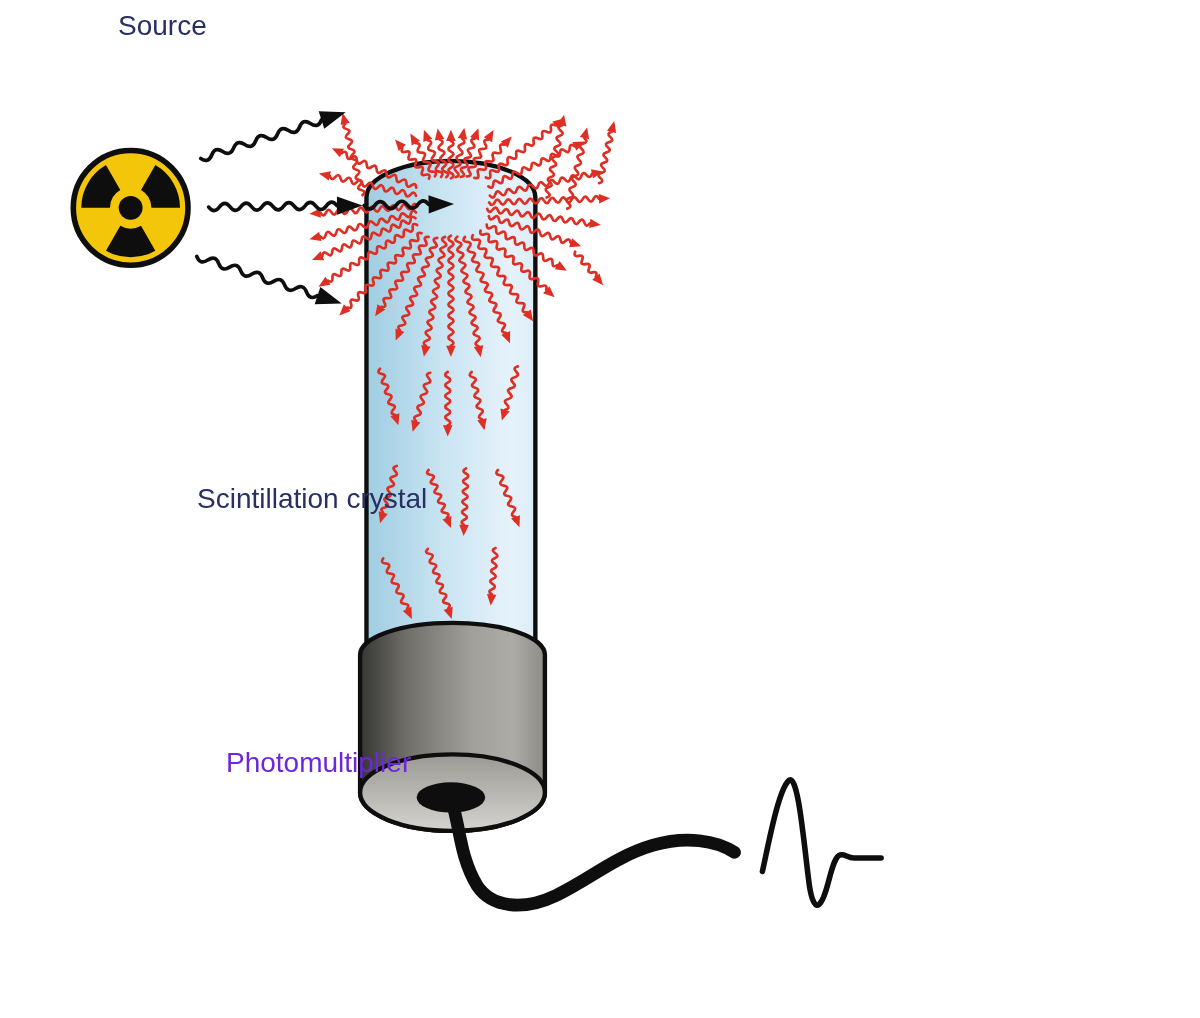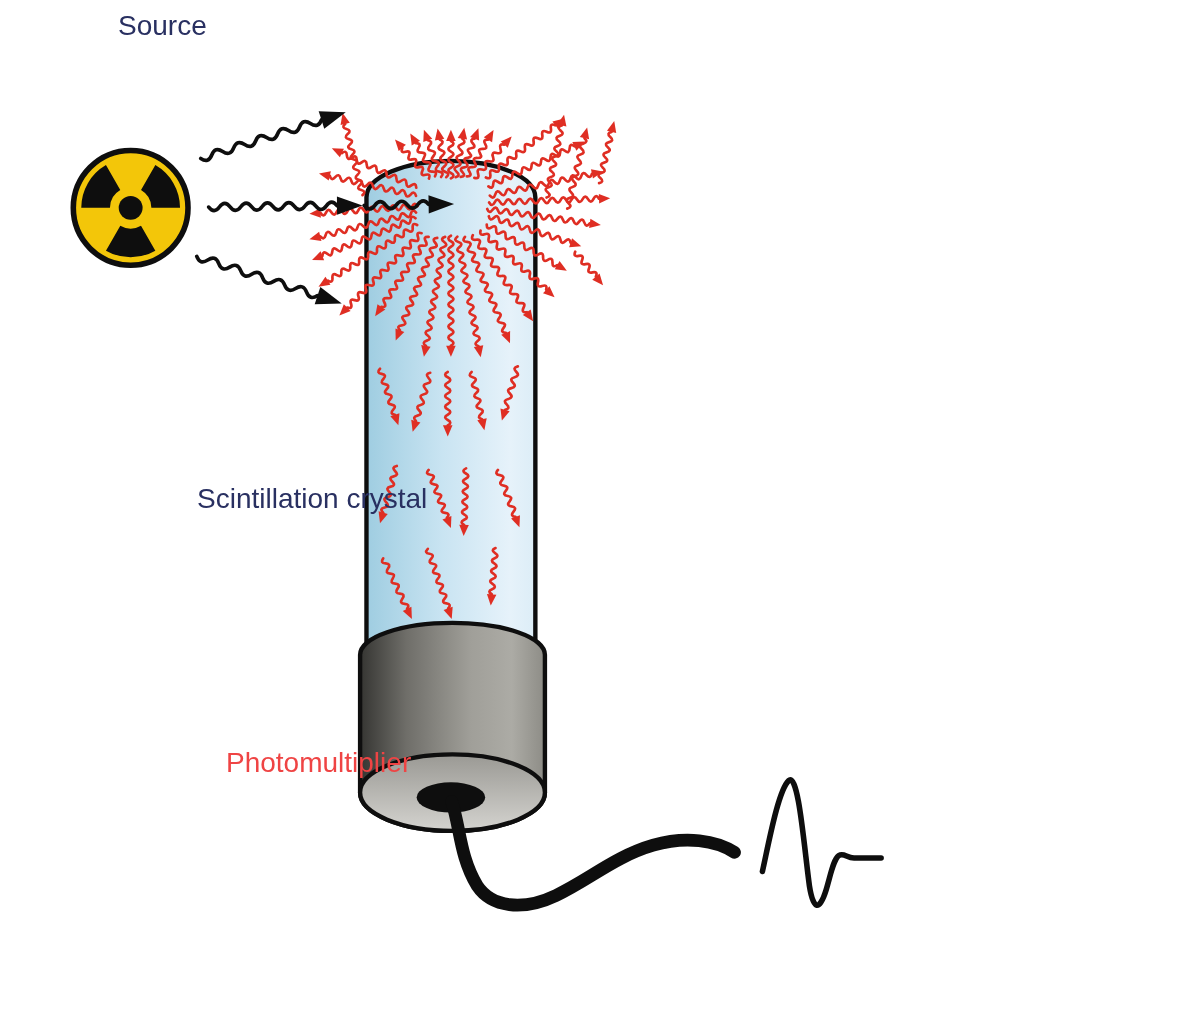--- a/index.html
+++ b/index.html
@@ -268,14 +268,14 @@
       <path d="M 957 964 C 965 928 977 862 990 850 C 1002 839 1009 930 1016 982 C 1021 1014 1029 1013 1037 987 C 1043 967 1046 949 1053 944 C 1059 940 1063 947 1072 947 L 1106 947" fill="none" stroke="#0e0e0e" stroke-width="7" stroke-linecap="round" stroke-linejoin="round"></path>
       <g>
         <circle cx="164" cy="131" r="72" fill="#f3c609" stroke="#0e0e0e" stroke-width="7"></circle>
         <path d="M 177.0 153.5 L 195.0 184.7 A 62 62 0 0 1 133.0 184.7 L 151.0 153.5 A 26 26 0 0 0 177.0 153.5 Z M 138.0 131.0 L 102.0 131.0 A 62 62 0 0 1 133.0 77.3 L 151.0 108.5 A 26 26 0 0 0 138.0 131.0 Z M 177.0 108.5 L 195.0 77.3 A 62 62 0 0 1 226.0 131.0 L 190.0 131.0 A 26 26 0 0 0 177.0 108.5 Z " fill="#0e0e0e"></path>
         <circle cx="164" cy="131" r="15" fill="#0e0e0e"></circle>
       </g>
     </svg>
 
   <div class="fig-label" style="left: 118px; top: 10px; color: rgb(41, 48, 97);">Source</div>
   <div class="fig-label" style="left: 197px; top: 483px; color: rgb(41, 48, 97);">Scintillation crystal</div>
-  <div class="fig-label" style="left: 226px; top: 747px; color: #ef4444;">Photomultiplier</div>
+  <div class="fig-label" style="left: 226px; top: 747px; color: #6d28d9;">Photomultiplier</div>
 </div>
 
 </body></html>

